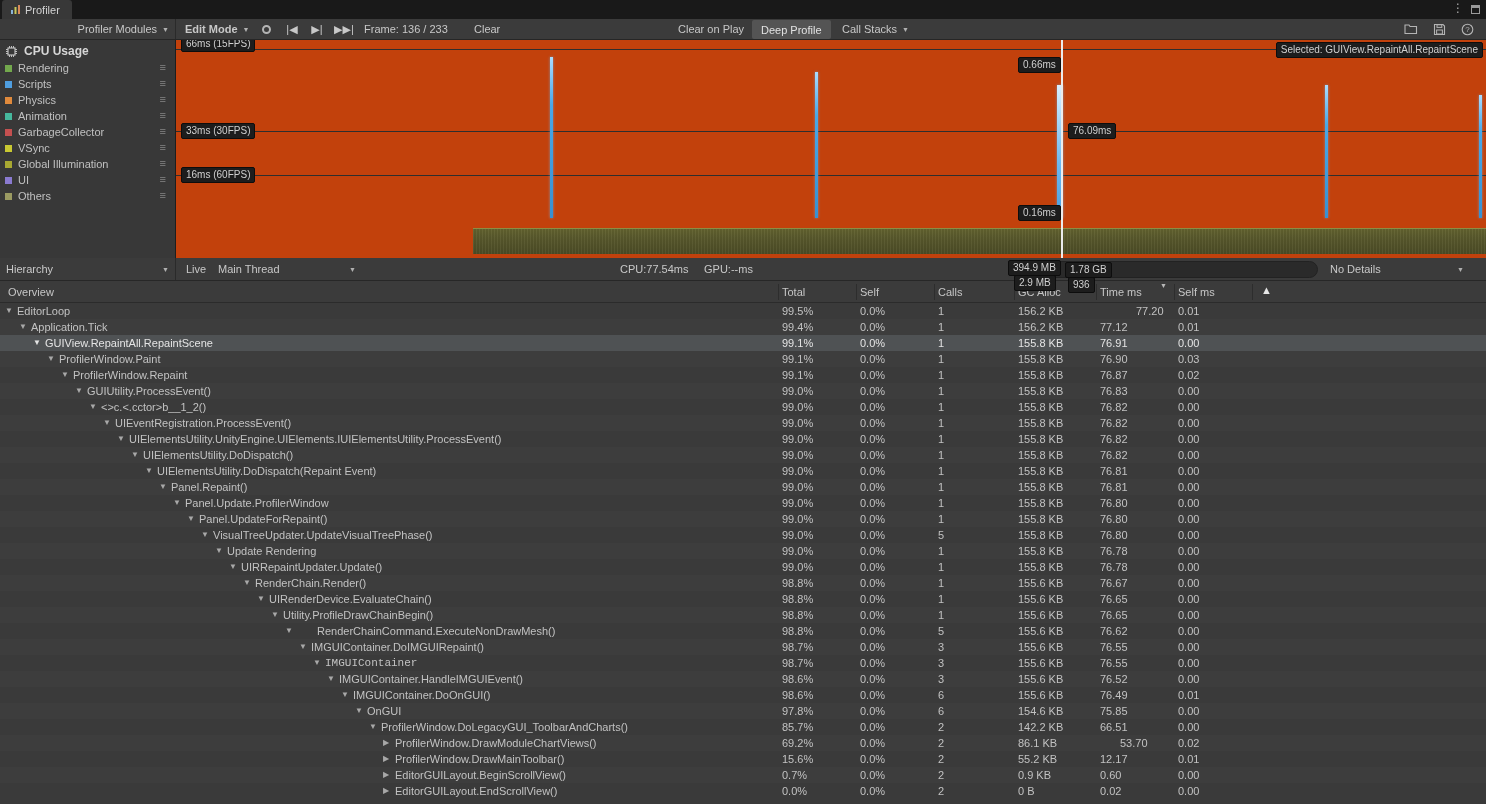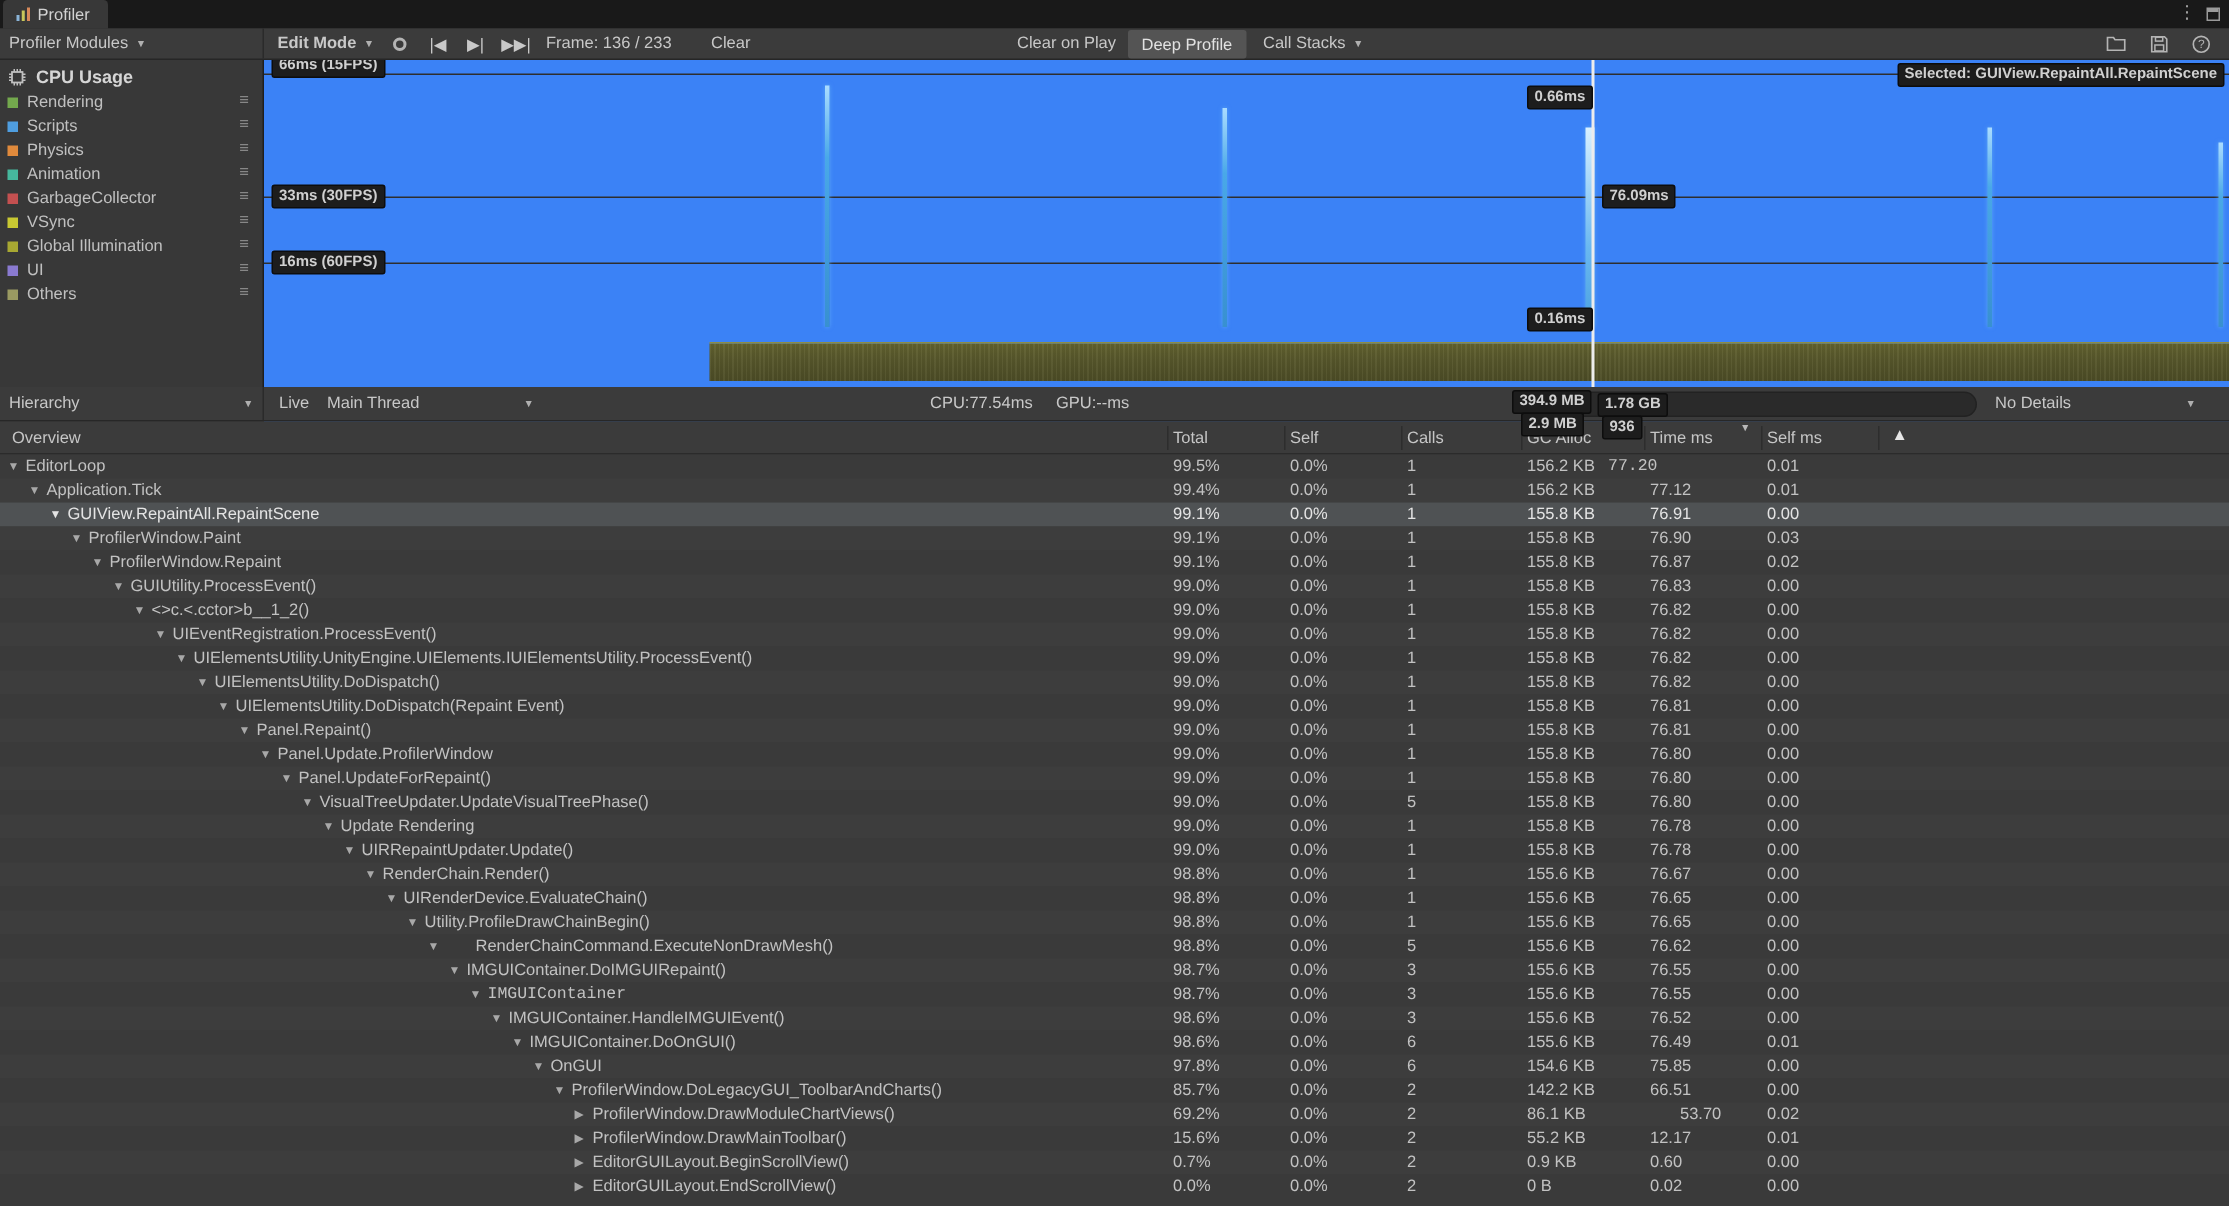--- a/index.html
+++ b/index.html
@@ -16,21 +16,21 @@
   .tab { position:absolute; left:2px; top:0; height:19px; min-width:70px; background:#383838;
          display:flex; align-items:center; gap:4px; padding:0 8px; border-radius:3px 3px 0 0; color:#d2d2d2; }
   .titlebar-dots { position:absolute; left:1452px; top:1px; color:#a8a8a8; font-size:12px; }
   .titlebar-box { position:absolute; left:1471px; top:5px; width:9px; height:9px; border:1px solid #9a9a9a; }
   .titlebar-box::before { content:""; display:block; height:2px; background:#9a9a9a; }
 
   
   .toolbar { position:absolute; top:19px; left:0; right:0; height:21px; background:#3b3b3b; border-bottom:1px solid #262626; }
   .tb { position:absolute; top:0; height:20px; display:flex; align-items:center; color:#c8c8c8; white-space:nowrap; }
   .dd-caret { margin-left:5px; font-size:7px; color:#b0b0b0; line-height:1; }
-  .tb-mod { left:0; width:176px; padding:0 6px; border-right:1px solid #2a2a2a; justify-content:flex-start; }
+  .tb-mod { left:0; width:176px; padding:0 6px; border-right:1px solid #2a2a2a; justify-content:flex-end; }
   .tb-edit { left:181px; padding:0 4px;font-weight:bold; }
   .tb-rec { left:256px; width:20px; justify-content:center; }
   .rec-ring { width:9px; height:9px; border:2px solid #b4b4b4; border-radius:50%; }
   .tb-nav1 { left:280px; width:24px; justify-content:center; }
   .tb-nav2 { left:305px; width:24px; justify-content:center; }
   .tb-nav3 { left:330px; width:28px; justify-content:center; }
   .tb-frame { left:364px; }
   .tb-clear { left:468px; padding:0 6px; }
   .tb-clearplay { left:672px; padding:0 6px; }
   .tb-deep { left:752px; padding:0 9px; background:#545454; border-radius:2px; height:19px; top:1px; color:#e2e2e2; }
@@ -44,21 +44,21 @@
              border-right:1px solid #1e1e1e; overflow:hidden; }
   .module-header { display:flex; align-items:center; gap:6px; padding:4px 5px 2px 5px;
                    font-size:12px; font-weight:bold; color:#d6d6d6; }
   .legend-row { position:relative; height:16px; display:flex; align-items:center; padding-left:5px; }
   .legend-square { width:7px; height:7px; margin-right:6px; flex:none; }
   .legend-label { flex:1; color:#c0c0c0; overflow:hidden; white-space:nowrap; }
   .legend-handle { position:absolute; right:9px; top:1px; color:#878787; font-size:11px; }
   .mem-section { position:absolute; left:0; top:182px; width:176px; border-top:1px solid #1e1e1e; }
 
   
-  .charts { position:absolute; left:176px; top:40px; width:1310px; height:254px; background:#3b82f6;font-weight:bold; }
+  .charts { position:absolute; left:176px; top:40px; width:1310px; height:254px; background:#c2410c; }
   .cpu-chart { position:absolute; inset:0 0 36px 0; overflow:hidden; }
   .mem-chart { position:absolute; left:0; right:0; bottom:0; height:36px; border-top:1px solid #161616; overflow:hidden; }
   .gridline { position:absolute; left:0; right:0; height:1px; background:#2e2e2e; }
   .olive-area { position:absolute; left:297px; right:0; bottom:4px; height:26px;
     border-top:1px solid #8d8d44;
     background:
       repeating-linear-gradient(90deg, rgba(255,255,255,0.04) 0 1px, rgba(0,0,0,0.05) 1px 3px),
       linear-gradient(180deg,#63632f 0%,#56562b 45%,#4c4c26 100%); }
   .spike { position:absolute; width:3px;
     background:linear-gradient(180deg,#aadcff 0%,#49a8e8 30%,#3890d0 100%);
@@ -303,21 +303,21 @@
   </div>
 
   <div class="tbody" id="tree-rows">
       <div class="trow">
         <span class="tree-arrow" style="left: 5px;">▼</span>
         <span class="cell" style="left: 17px;">EditorLoop</span>
         <span class="cell" style="left: 782px;">99.5%</span>
         <span class="cell" style="left: 860px;">0.0%</span>
         <span class="cell" style="left: 938px;">1</span>
         <span class="cell" style="left: 1018px;">156.2 KB</span>
-        <span class="cell" style="left: 1072px; font-family: Liberation Mono, monospace;">77.20</span>
+        <span class="cell" style="left: 1136px;">77.20</span>
         <span class="cell" style="left: 1178px;">0.01</span>
       </div>
       <div class="trow alt">
         <span class="tree-arrow" style="left: 19px;">▼</span>
         <span class="cell" style="left: 31px;">Application.Tick</span>
         <span class="cell" style="left: 782px;">99.4%</span>
         <span class="cell" style="left: 860px;">0.0%</span>
         <span class="cell" style="left: 938px;">1</span>
         <span class="cell" style="left: 1018px;">156.2 KB</span>
         <span class="cell" style="left: 1100px;">77.12</span>

